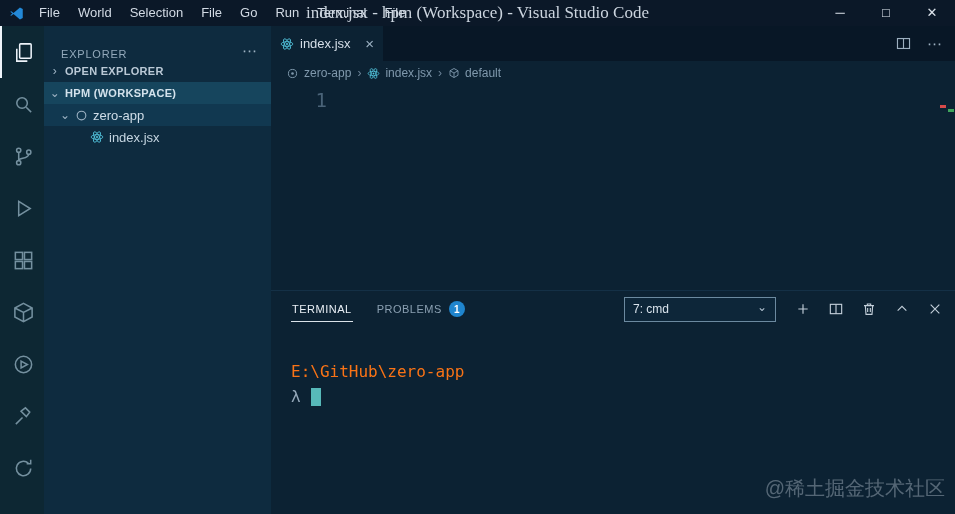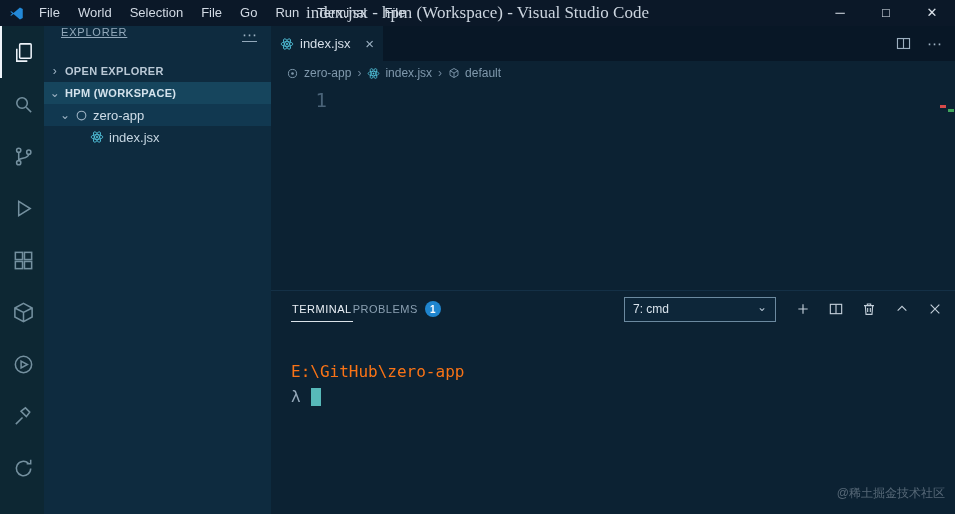--- a/index.html
+++ b/index.html
@@ -36,22 +36,22 @@
   }
   .ab-cell {
     height: 52px; display: flex; align-items: center; justify-content: center;
     color: #74909f; border-left: 2px solid transparent;
   }
   .ab-cell.active { color: #eef4fa; border-left-color: #eef4fa; }
 
   
   .sidebar { width: 227px; background: #0e2b3f; flex: none; font-size: 13px; overflow: hidden; }
   .sidebar-header {
-    height: 34px; display: flex; align-items: flex-start;
-    padding: 0 14px 0 17px; color: #93a9bb; font-size: 11px; letter-spacing: 0.8px; text-decoration: underline;
+    height: 34px; display: flex; align-items: flex-end;
+    padding: 0 14px 0 17px; color: #93a9bb; font-size: 11px; letter-spacing: 0.8px;
   }
   .sidebar-header .more { margin-left: auto; font-size: 15px; color: #9db2c3; letter-spacing: 0; }
   .sec-row {
     height: 22px; display: flex; align-items: center;
     font-size: 11px; font-weight: bold; letter-spacing: 0.3px; color: #bac9d6;
     padding-left: 4px; gap: 3px;
   }
   .sec-row .chev { width: 14px; text-align: center; color: #9db2c3; font-weight: normal; font-size: 12px; }
   .sec-row.workspace { background: #16455d; color: #d3e2ec; }
   .tree-row {
@@ -93,21 +93,21 @@
   .tok-plain { color: #eaf1f8; }
   .ruler-mark { position: absolute; height: 3px; width: 6px; }
   .ruler-red { right: 9px; top: 20px; background: #d84a4a; }
   .ruler-green { right: 1px; top: 24px; background: #3fa45c; }
 
   
   .panel { height: 224px; flex: none; border-top: 1px solid #143046; background: #0c2233; display: flex; flex-direction: column; }
   .panel-header { height: 36px; display: flex; align-items: center; padding: 0 12px 0 20px; }
   .panel-tab { font-size: 11px; letter-spacing: 0.5px; }
   .panel-tab.active { color: #e9eff5; border-bottom: 1px solid #dbe3ea; padding: 6px 1px; }
-  .panel-tab.inactive { color: #8ba0b2; display: flex; align-items: center; gap: 7px; }
+  .panel-tab.inactive { color: #8ba0b2; margin-left: 24px; display: flex; align-items: center; gap: 7px; }
   .badge {
     width: 16px; height: 16px; border-radius: 50%;
     background: var(--badge, #1f85ce); color: #fff; font-size: 10px; font-weight: bold;
     display: flex; align-items: center; justify-content: center; letter-spacing: 0;
   }
   .dropdown {
     margin-left: auto; width: 152px; height: 25px;
     border: 1px solid #6c8aa0; background: #0d2639;
     display: flex; align-items: center; justify-content: space-between;
     padding: 0 8px; font-size: 12px; color: #d9e3ec;
@@ -118,21 +118,21 @@
   .terminal-body {
     padding: 32px 0 0 20px;
     font-family: "DejaVu Sans Mono", monospace; font-size: 16px; line-height: 25px;
   }
   .term-path { color: #f97316; }
   .term-prompt { color: #95a8ba; display: flex; align-items: center; }
   .cursor { display: inline-block; width: 10px; height: 18px; background: var(--cursor, #57b9b9); margin-left: 10px; }
 
   .watermark {
     position: absolute; right: 10px; bottom: 12px;
-    font-size: 12px; color: rgba(185,197,210,0.42); z-index: 6; text-align: right;
+    font-size: 20px; color: rgba(185,197,210,0.42); z-index: 6; text-align: right;
   }
 </style>
 </head>
 <body>
 
 <div class="titlebar">
   <span class="vscode-logo">
     <svg width="15" height="15" viewBox="0 0 24 24">
         <path fill="#2389d8" d="M17.5 2.5 L7.2 11.2 L3.6 8.4 L2 9.2 L5.5 12 L2 14.8 L3.6 15.6 L7.2 12.8 L17.5 21.5 L22 19.3 V4.7 Z"></path>
       </svg>

